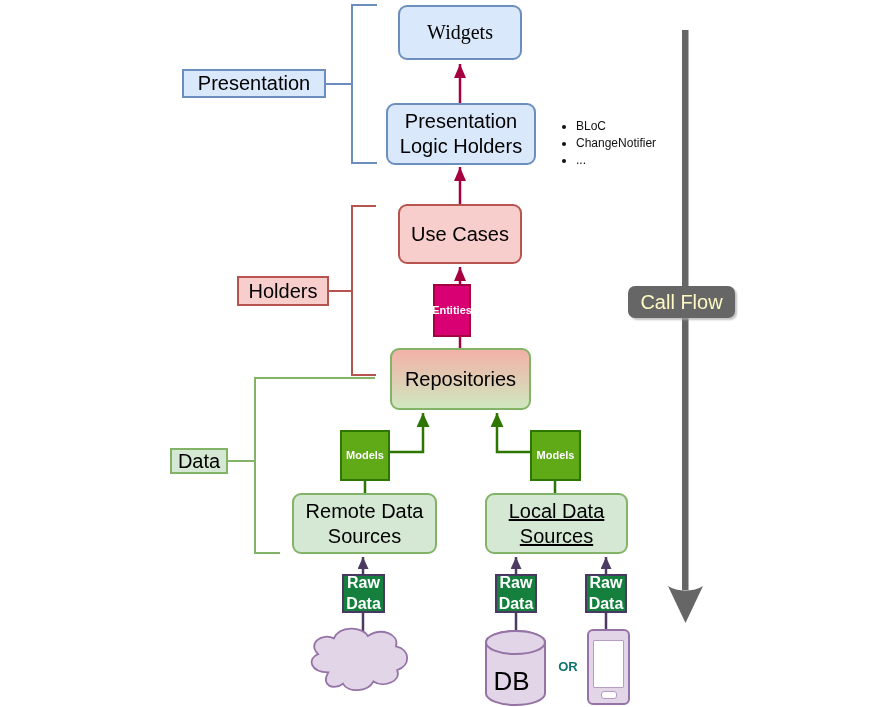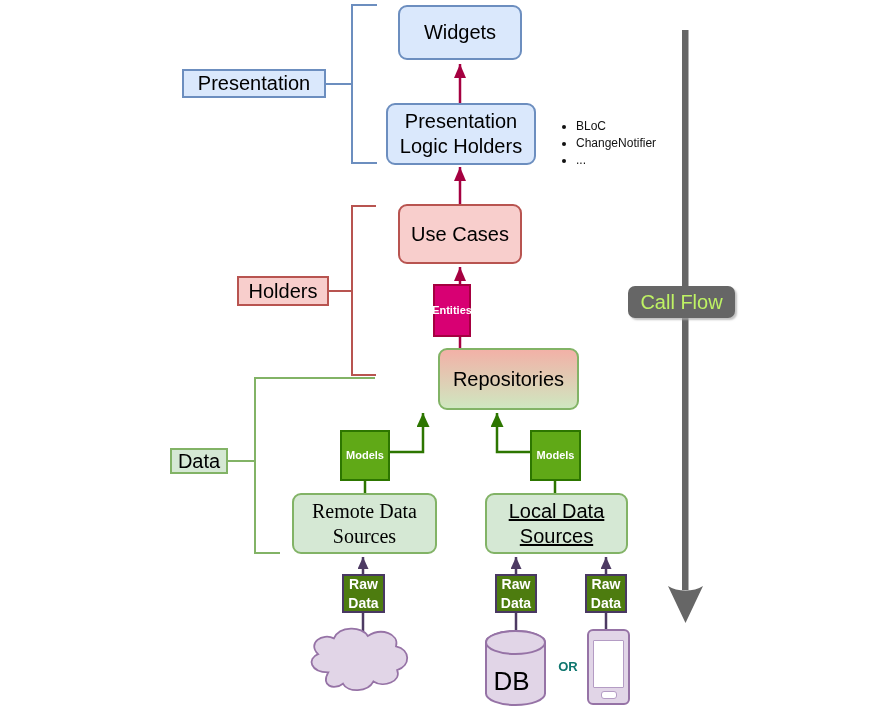--- a/index.html
+++ b/index.html
@@ -5,30 +5,30 @@
   html,body{margin:0;padding:0;background:#ffffff;}
   .canvas{position:relative;width:895px;height:707px;background:#ffffff;overflow:hidden;
           font-family:"Liberation Sans", sans-serif;color:#000;}
   .layer{position:absolute;left:0;top:0;}
   .node{position:absolute;display:flex;align-items:center;justify-content:center;
         text-align:center;box-sizing:border-box;white-space:pre-line;line-height:1.25;}
   .rounded{border-radius:9px;}
   .blue{background:#dae8fc;border:2px solid #6c8ebf;font-size:20px;}
   .pink{background:#f8cecc;border:2px solid #b85450;font-size:20px;}
   .lgreen{background:#d5e8d4;border:2px solid #82b366;font-size:20px;}
-  .grad{background:linear-gradient(#f2b1a7,#cfe7c0);border:2px solid #82b366;font-size:20px;margin-left:48px;}
+  .grad{background:linear-gradient(#f2b1a7,#cfe7c0);border:2px solid #82b366;font-size:20px;}
   .models{background:#60a917;border:2px solid #2d7600;color:#fff;font-weight:bold;font-size:11px;}
   .entities{background:#d80073;border:2px solid #a50040;color:#fff;font-weight:bold;font-size:11px;}
-  .raw{background:#4d7c0f;border:2px solid #493862;color:#fff;font-weight:bold;font-size:14px;line-height:1.3;}
+  .raw{background:#15803d;border:2px solid #493862;color:#fff;font-weight:bold;font-size:16px;line-height:1.3;}
   .labelbox{font-size:20px;}
   .bullets{position:absolute;left:550px;top:106px;width:140px;margin:12px;padding:0 0 0 14px;
            list-style:disc;font-size:12px;line-height:17px;color:#111;}
   .bigcap{position:absolute;text-align:center;font-size:26px;}
   .callflow{position:absolute;left:628px;top:286px;width:107px;height:32px;background:#666666;
-            color:#bef264;font-size:20px;border-radius:7px;display:flex;align-items:center;
+            color:#fef9c3;font-size:20px;border-radius:7px;display:flex;align-items:center;
             justify-content:center;box-shadow:2px 2px 2px rgba(170,170,170,.7);}
   .phone{position:absolute;left:587px;top:629px;width:43px;height:76px;background:#e1d5e7;
          border:2px solid #9673a6;border-radius:6px;box-sizing:border-box;}
   .phone .screen{position:absolute;left:4px;right:4px;top:9px;bottom:15px;background:#fff;
                  border:1px solid #b49cc4;border-radius:1px;}
   .phone .btn{position:absolute;left:50%;bottom:4px;transform:translateX(-50%);width:14px;height:6px;
               background:#fff;border:1px solid #b49cc4;border-radius:3px;}
   .ortext{position:absolute;left:552px;top:659px;width:32px;text-align:center;font-size:13px;color:#0f766e;font-weight:bold;}
 </style>
 </head>
@@ -83,21 +83,21 @@
     <g stroke="#4d3a63" stroke-width="2.5" fill="none">
       <path d="M363,635 L363,613"></path>
       <path d="M363,574 L363,557" marker-end="url(#mPurple)"></path>
       <path d="M516,636 L516,613"></path>
       <path d="M516,574 L516,557" marker-end="url(#mPurple)"></path>
       <path d="M606,631 L606,613"></path>
       <path d="M606,574 L606,557" marker-end="url(#mPurple)"></path>
     </g>
   </svg>
 
-  <div class="node blue rounded" style="left:398px;top:5px;width:124px;height:55px;">Widgets</div>
+  <div class="node blue rounded" style="left:398px;top:5px;width:124px;height:55px;font-family:Liberation Serif, serif;">Widgets</div>
 
   <div class="node blue labelbox" style="left:182px;top:69px;width:144px;height:29px;">Presentation</div>
 
   <div class="node blue rounded" style="left:386px;top:103px;width:150px;height:62px;">Presentation
 Logic Holders</div>
 
   <ul class="bullets">
     <li>BLoC</li>
     <li>ChangeNotifier</li>
     <li>...</li>
@@ -110,21 +110,21 @@
   <div class="node entities" style="left:433px;top:284px;width:38px;height:53px;">Entities</div>
 
   <div class="node grad rounded" style="left:390px;top:348px;width:141px;height:62px;">Repositories</div>
 
   <div class="node lgreen labelbox" style="left:170px;top:448px;width:58px;height:26px;">Data</div>
 
   <div class="node models" style="left:340px;top:430px;width:50px;height:51px;">Models</div>
 
   <div class="node models" style="left:530px;top:430px;width:51px;height:51px;">Models</div>
 
-  <div class="node lgreen rounded" style="left:292px;top:493px;width:145px;height:61px;font-family:Liberation Serif, serif;">Remote Data
+  <div class="node lgreen rounded" style="left:292px;top:493px;width:145px;height:61px;">Remote Data
 Sources</div>
 
   <div class="node lgreen rounded" style="left:485px;top:493px;width:143px;height:61px;text-decoration:underline;">Local Data
 Sources</div>
 
   <div class="node raw" style="left:342px;top:574px;width:43px;height:39px;">Raw
 Data</div>
   <div class="node raw" style="left:495px;top:574px;width:42px;height:39px;">Raw
 Data</div>
   <div class="node raw" style="left:585px;top:574px;width:42px;height:39px;">Raw

